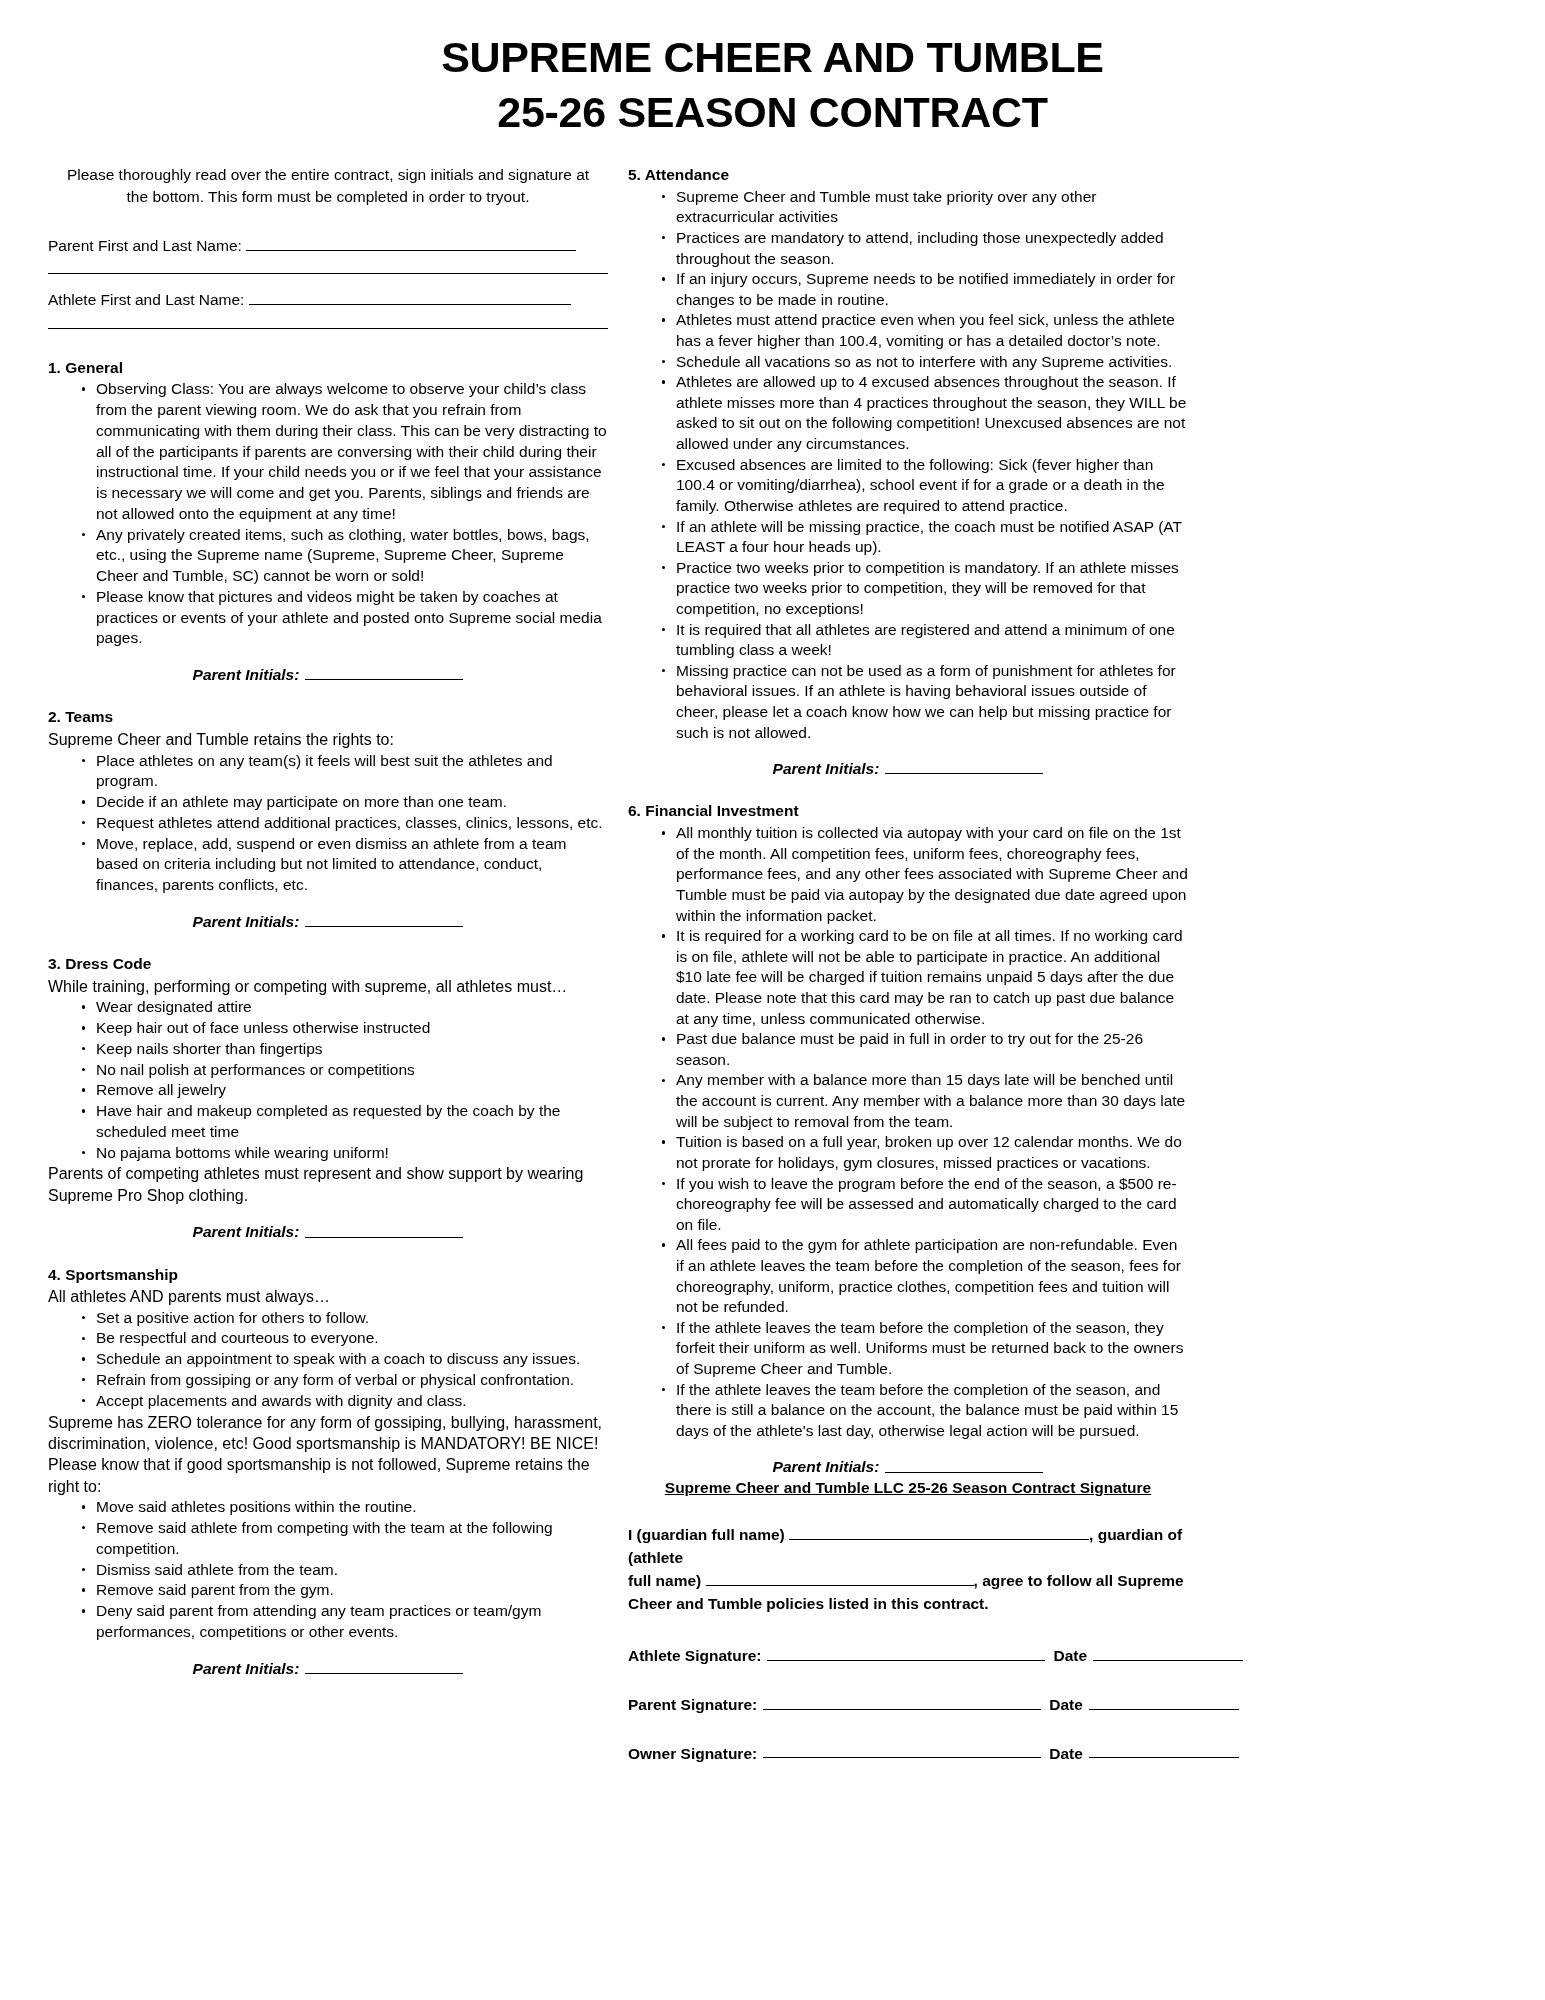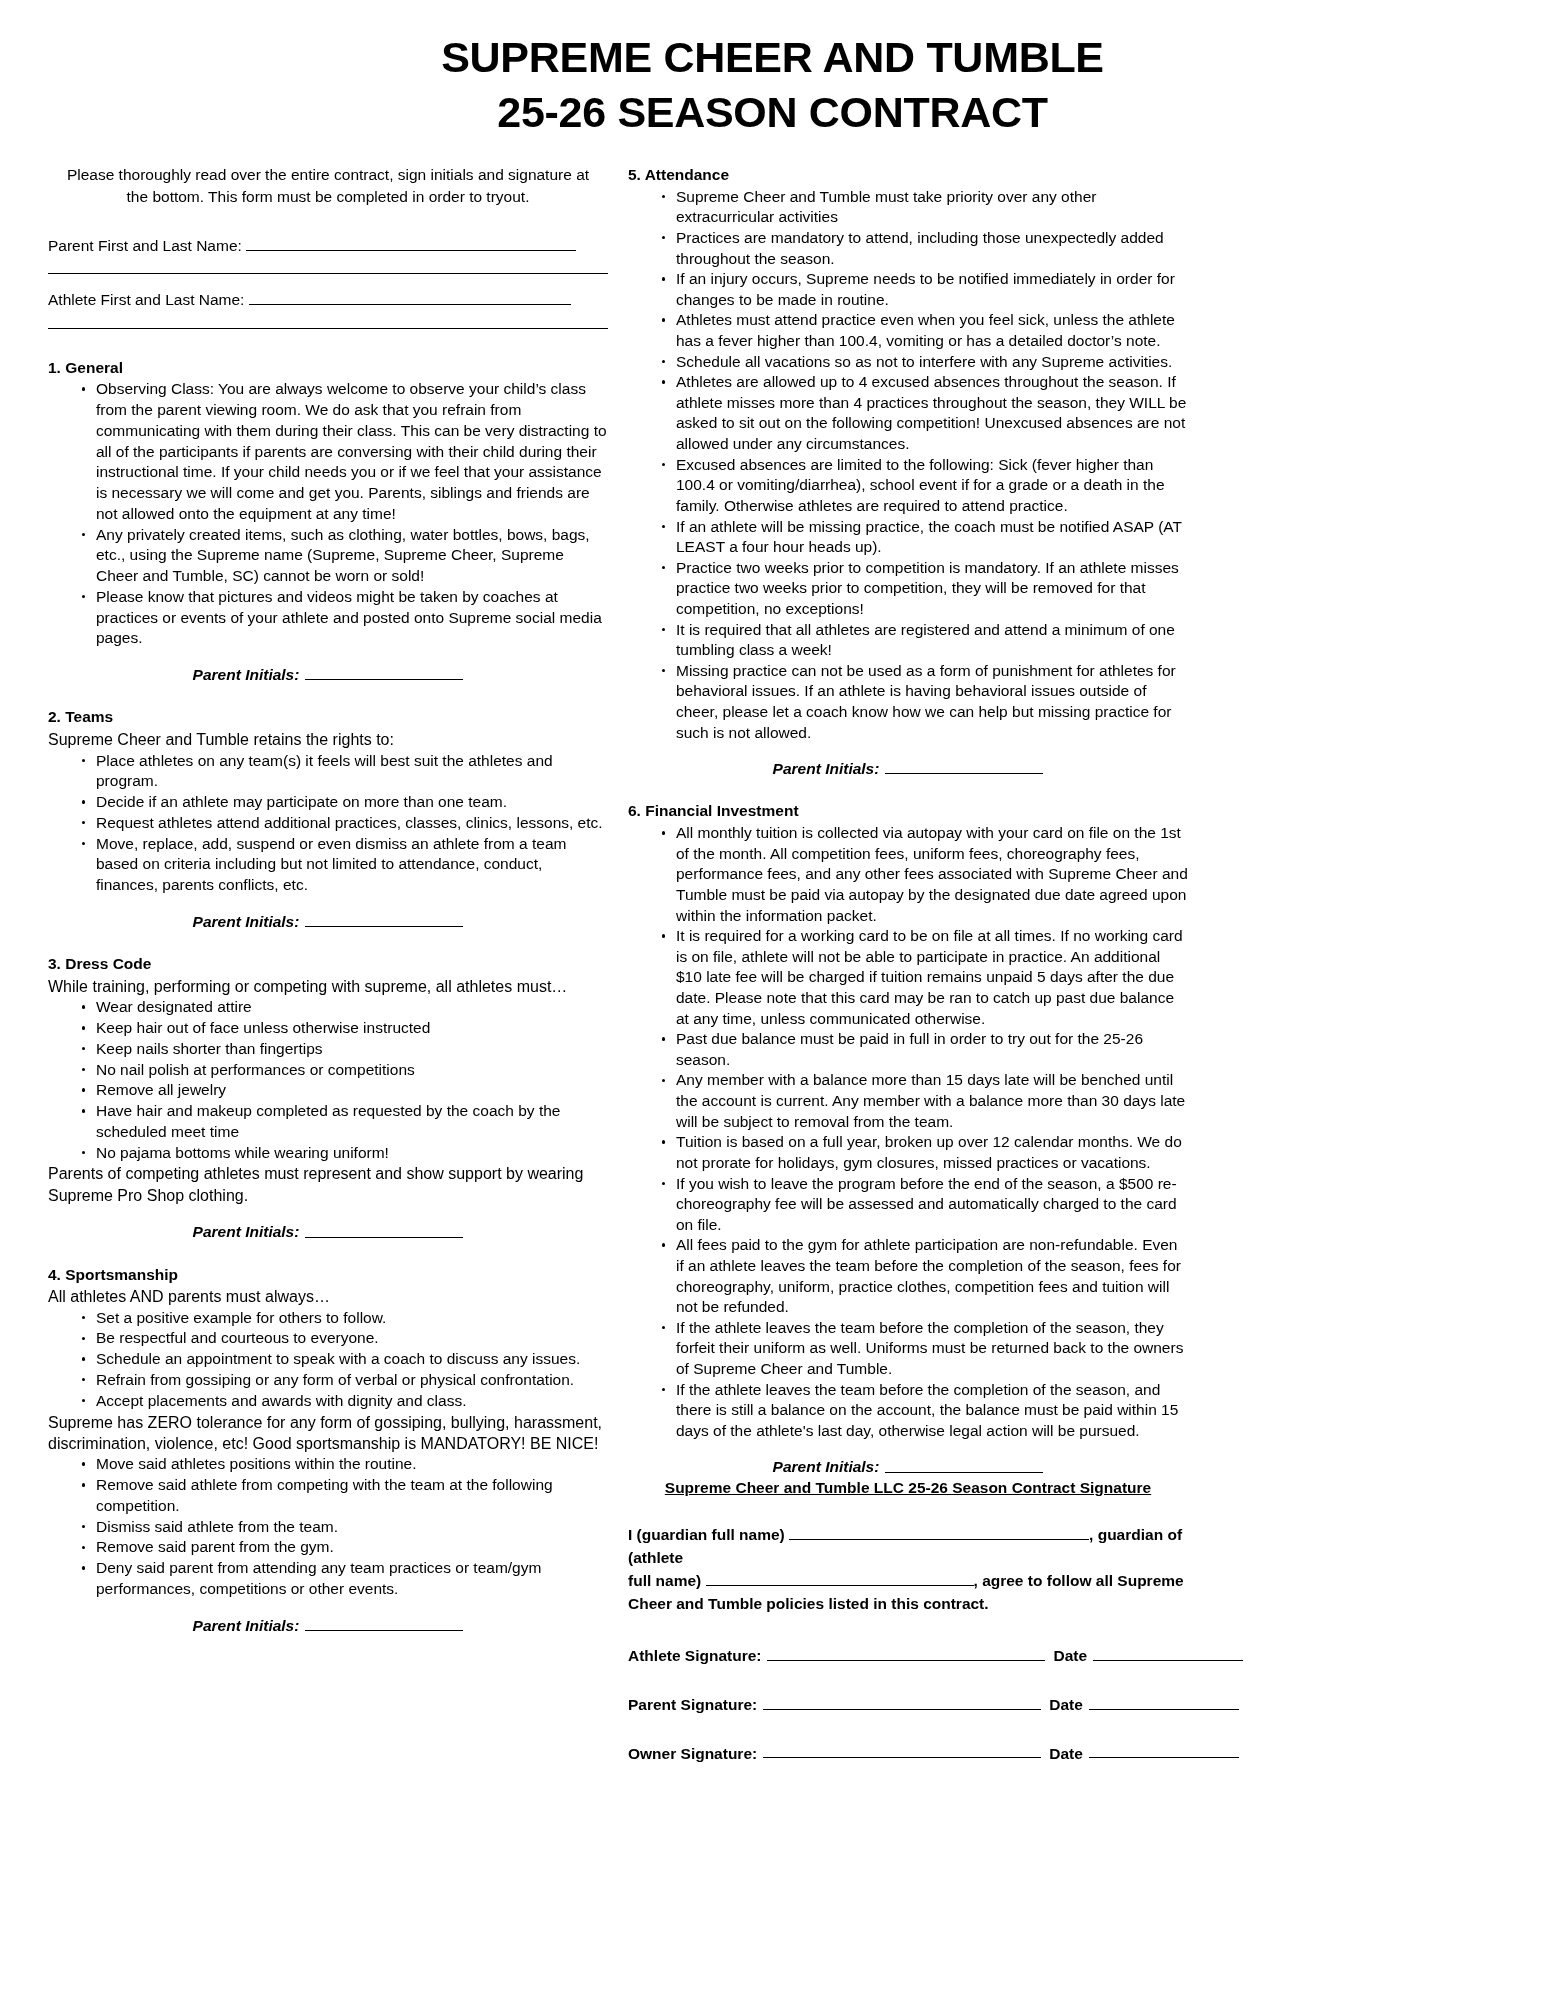--- a/index.html
+++ b/index.html
@@ -241,27 +241,28 @@
         <li>No pajama bottoms while wearing uniform!</li>
       </ul>
       <p class="body-text">Parents of competing athletes must represent and show support by wearing Supreme Pro Shop clothing.</p>
       <div class="initials">
         <span>Parent Initials:</span><span class="line"></span>
       </div>
 
       <h2 class="section-head">4. Sportsmanship</h2>
       <p class="body-text">All athletes AND parents must always…</p>
       <ul class="bullets">
-        <li>Set a positive example for others to follow.</li>
+        <li>Set a positive action for others to follow.</li>
         <li>Be respectful and courteous to everyone.</li>
         <li>Schedule an appointment to speak with a coach to discuss any issues.</li>
         <li>Refrain from gossiping or any form of verbal or physical confrontation.</li>
         <li>Accept placements and awards with dignity and class.</li>
       </ul>
       <p class="body-text">Supreme has ZERO tolerance for any form of gossiping, bullying, harassment, discrimination, violence, etc! Good sportsmanship is MANDATORY! BE NICE!</p>
+      <p class="body-text">Please know that if good sportsmanship is not followed, Supreme retains the right to:</p>
       <ul class="bullets">
         <li>Move said athletes positions within the routine.</li>
         <li>Remove said athlete from competing with the team at the following competition.</li>
         <li>Dismiss said athlete from the team.</li>
         <li>Remove said parent from the gym.</li>
         <li>Deny said parent from attending any team practices or team/gym performances, competitions or other events.</li>
       </ul>
       <div class="initials">
         <span>Parent Initials:</span><span class="line"></span>
       </div>

